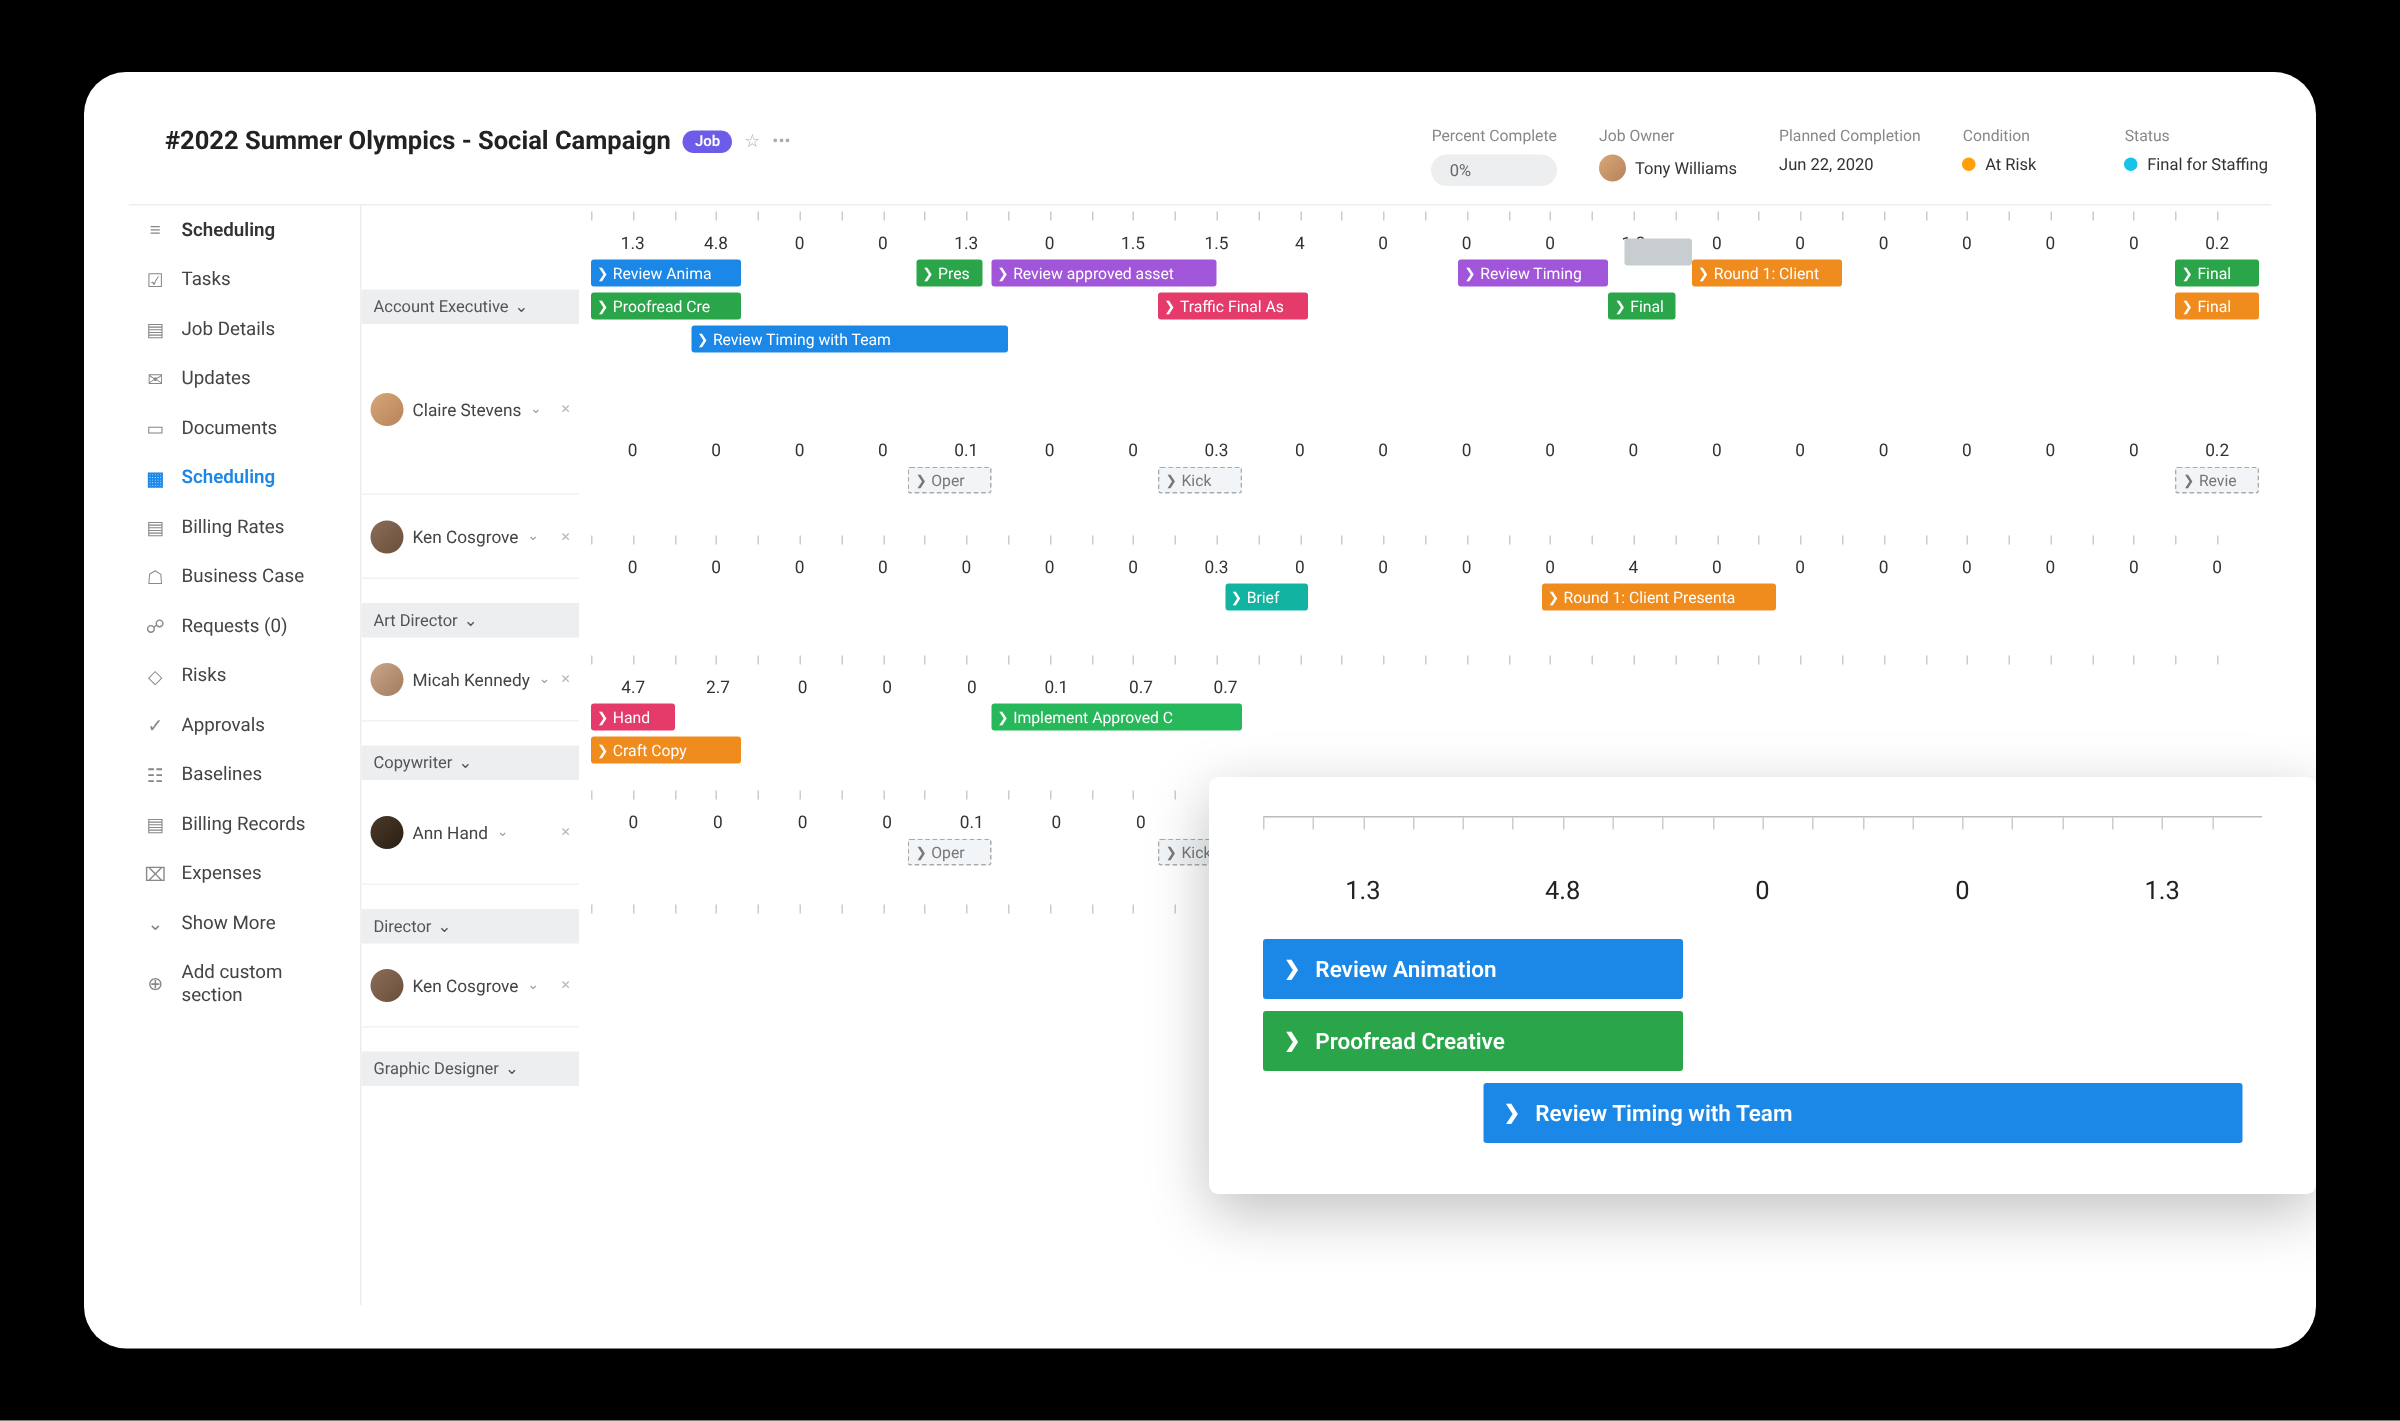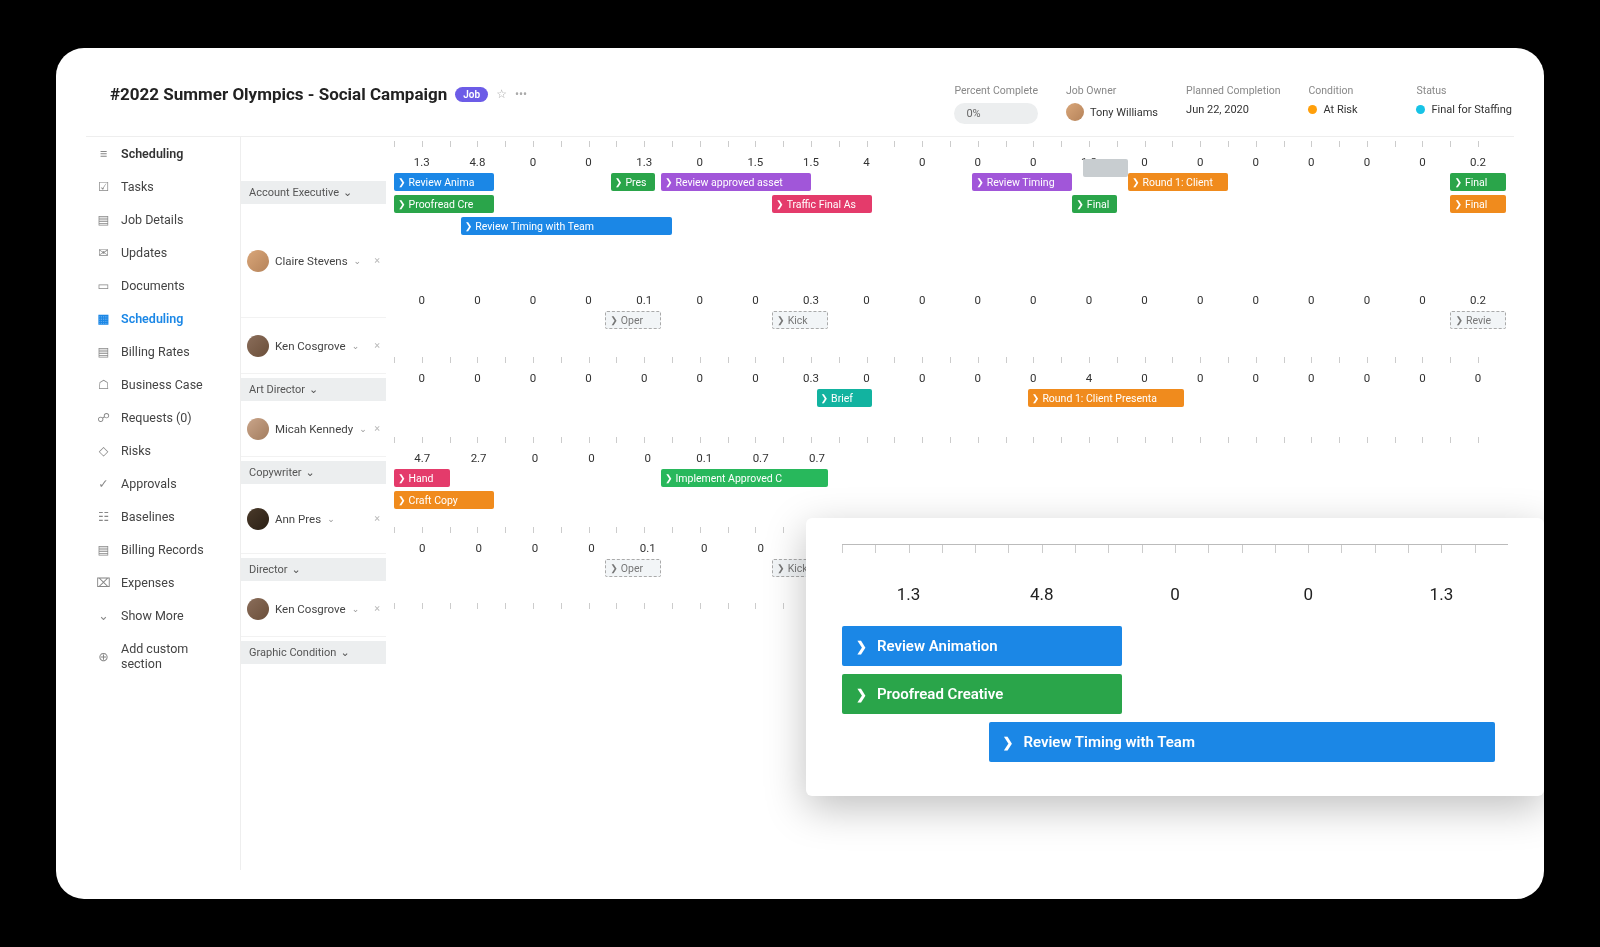--- a/index.html
+++ b/index.html
@@ -28,21 +28,21 @@
   .sidebar { width: 155px; border-right: 1px solid #eee; padding-top: 0; }
   .side-item { display: flex; align-items: center; gap: 10px; padding: 9px 10px; font-size: 12.5px; color: #444; cursor: pointer; border-bottom: 0; }
   .side-item.active { color: #1b87e6; font-weight: 600; }
   .side-item.header-item { font-weight: 600; color: #333; }
   .side-ic { width: 15px; height: 15px; display: inline-flex; align-items: center; justify-content: center; color: #888; flex-shrink: 0; }
   .side-item.active .side-ic { color: #1b87e6; }
   
   .main { flex: 1; overflow: hidden; position: relative; }
   .main-inner { display: flex; height: 100%; }
   .rolecol { width: 145px; padding-top: 40px; }
-  .role-group { background: #eceeef; padding: 5px 8px; font-size: 11px; color: #555; display: flex; align-items: center; gap: 4px; margin-top: 4px; }
+  .role-group { background: #eceeef; padding: 5px 8px; font-size: 11px; color: #555; display: flex; align-items: center; gap: 4px; margin-top: 16px; }
   .person { display: flex; align-items: center; gap: 6px; padding: 8px 6px; font-size: 11.5px; color: #444; position: relative; border-bottom: 1px solid #f2f2f2; }
   .person .chev { color: #999; font-size: 9px; }
   .person .x { position: absolute; right: 6px; color: #bbb; font-size: 11px; cursor: pointer; }
   .person .avatar { width: 22px; height: 22px; }
   .grid { flex: 1; position: relative; padding-top: 4px; }
   .tickrow { position: relative; height: 8px; margin: 0 8px 2px; display: flex; }
   .tick { flex: 1; border-left: 1px solid #ccc; height: 6px; }
   .numrow { display: flex; margin: 6px 8px 0; font-size: 11.5px; color: #333; }
   .numcell { flex: 1; text-align: center; }
   .baritems { position: relative; margin: 4px 8px 2px; }
@@ -218,36 +218,36 @@
             <span>Micah Kennedy</span>
                 <span class="chev">⌄</span>
             <span class="x">×</span>
           </div>
           <div class="role-group">
                 <span>Copywriter</span> 
                 <span>⌄</span>
               </div>
           <div class="person" style="height:70px;">
             <span class="avatar av-4"></span>
-            <span>Ann Pres</span>
+            <span>Ann Hand</span>
                 <span class="chev">⌄</span>
             <span class="x">×</span>
           </div>
           <div class="role-group">
                 <span>Director</span> 
                 <span>⌄</span>
               </div>
           <div class="person" style="height:56px;">
             <span class="avatar av-2"></span>
             <span>Ken Cosgrove</span>
                 <span class="chev">⌄</span>
             <span class="x">×</span>
           </div>
           <div class="role-group">
-                <span>Graphic Condition</span> 
+                <span>Graphic Designer</span> 
                 <span>⌄</span>
               </div>
         </div>
 
         <div class="grid">
 
           <div class="tickrow" id="tickrow1">
                 <div class="tick"></div>
                 <div class="tick"></div>
                 <div class="tick"></div>

